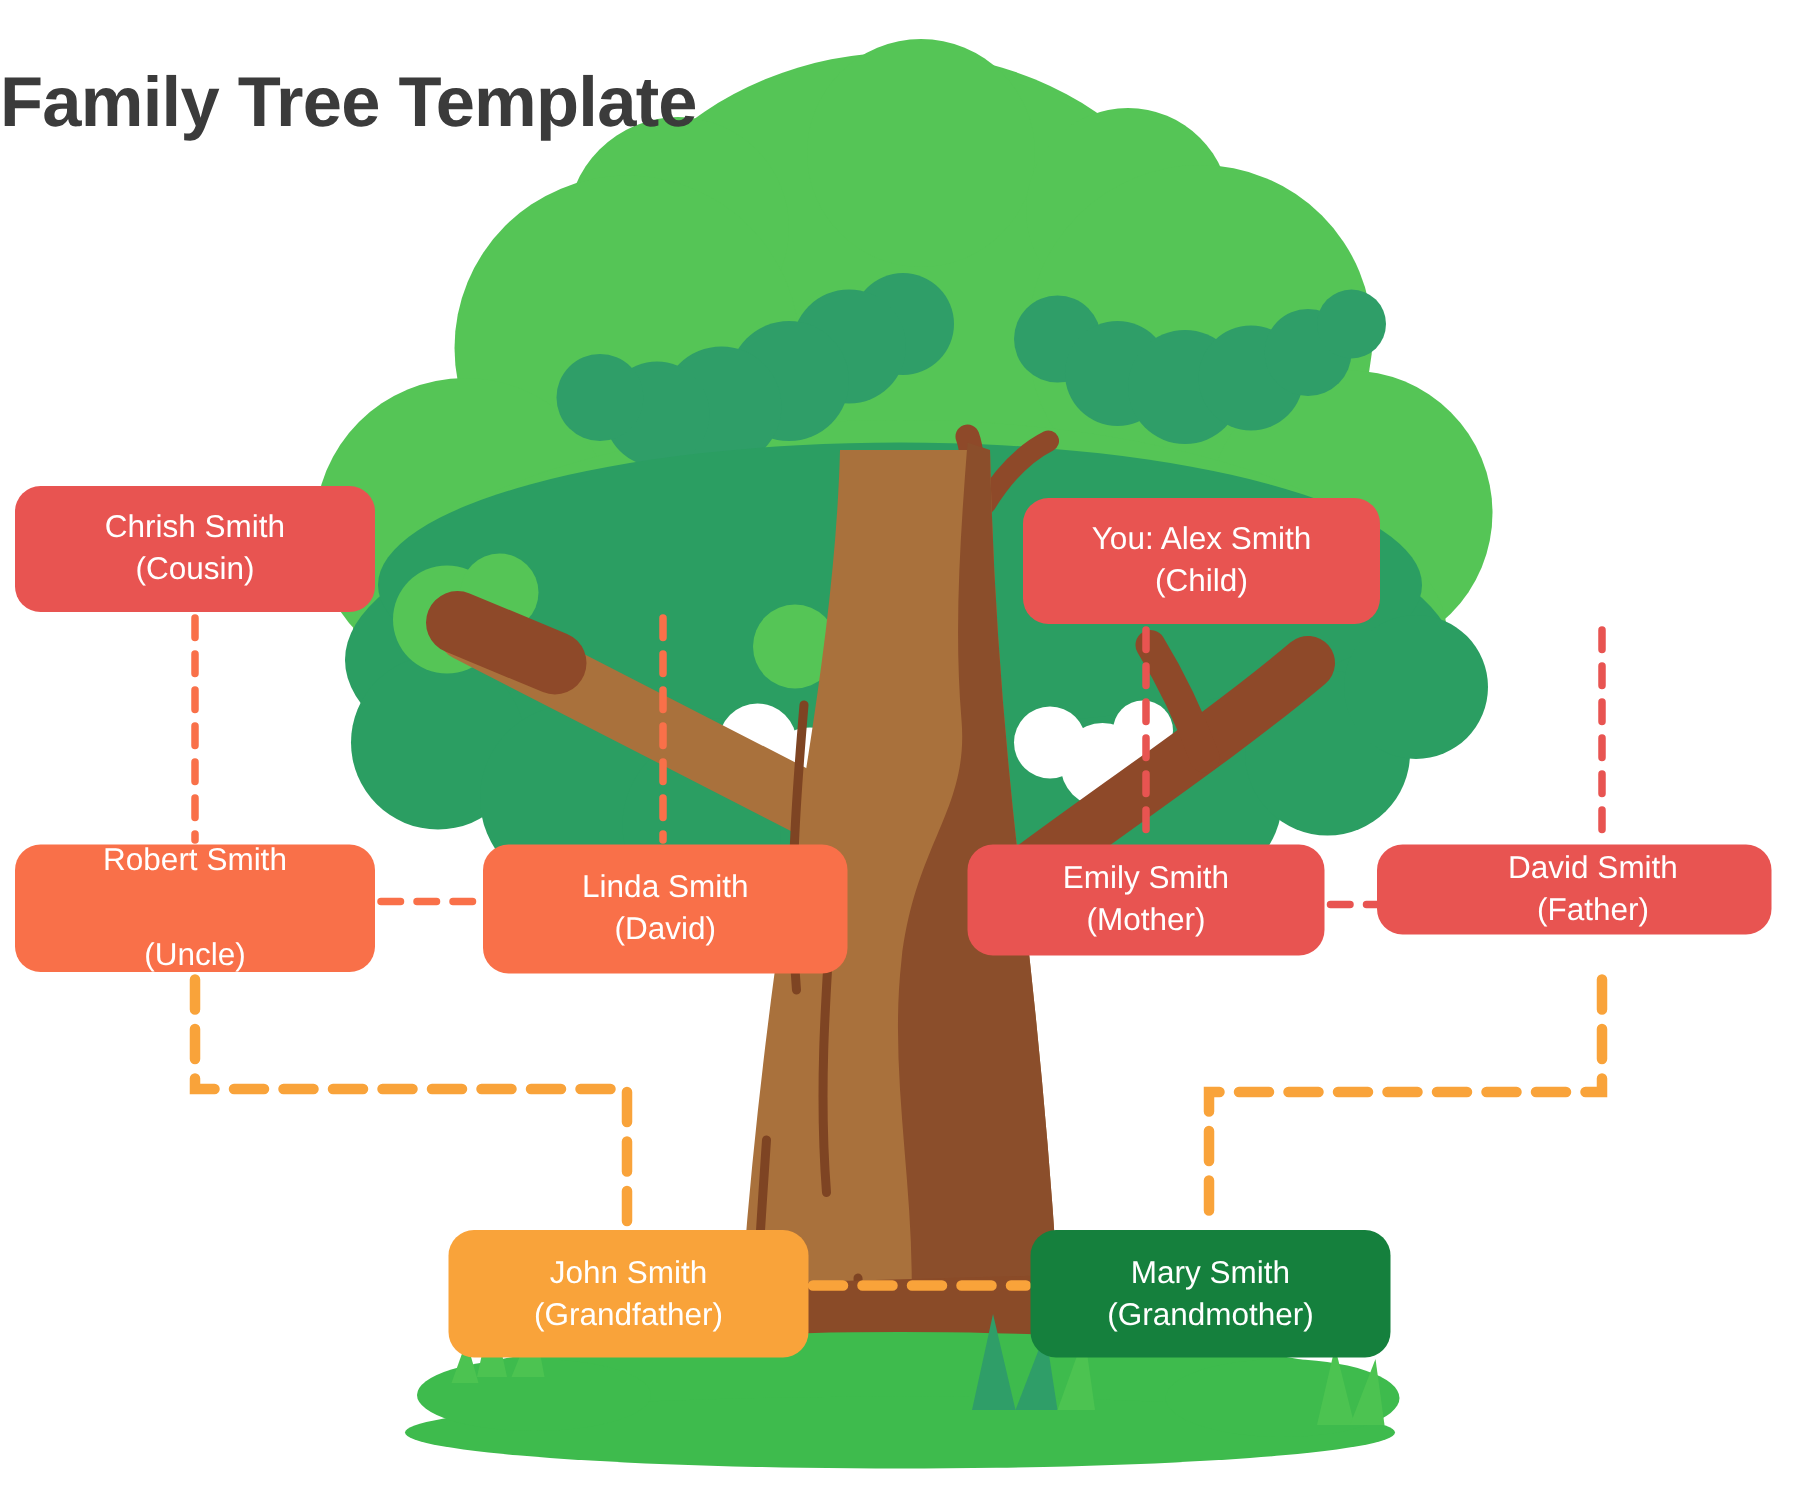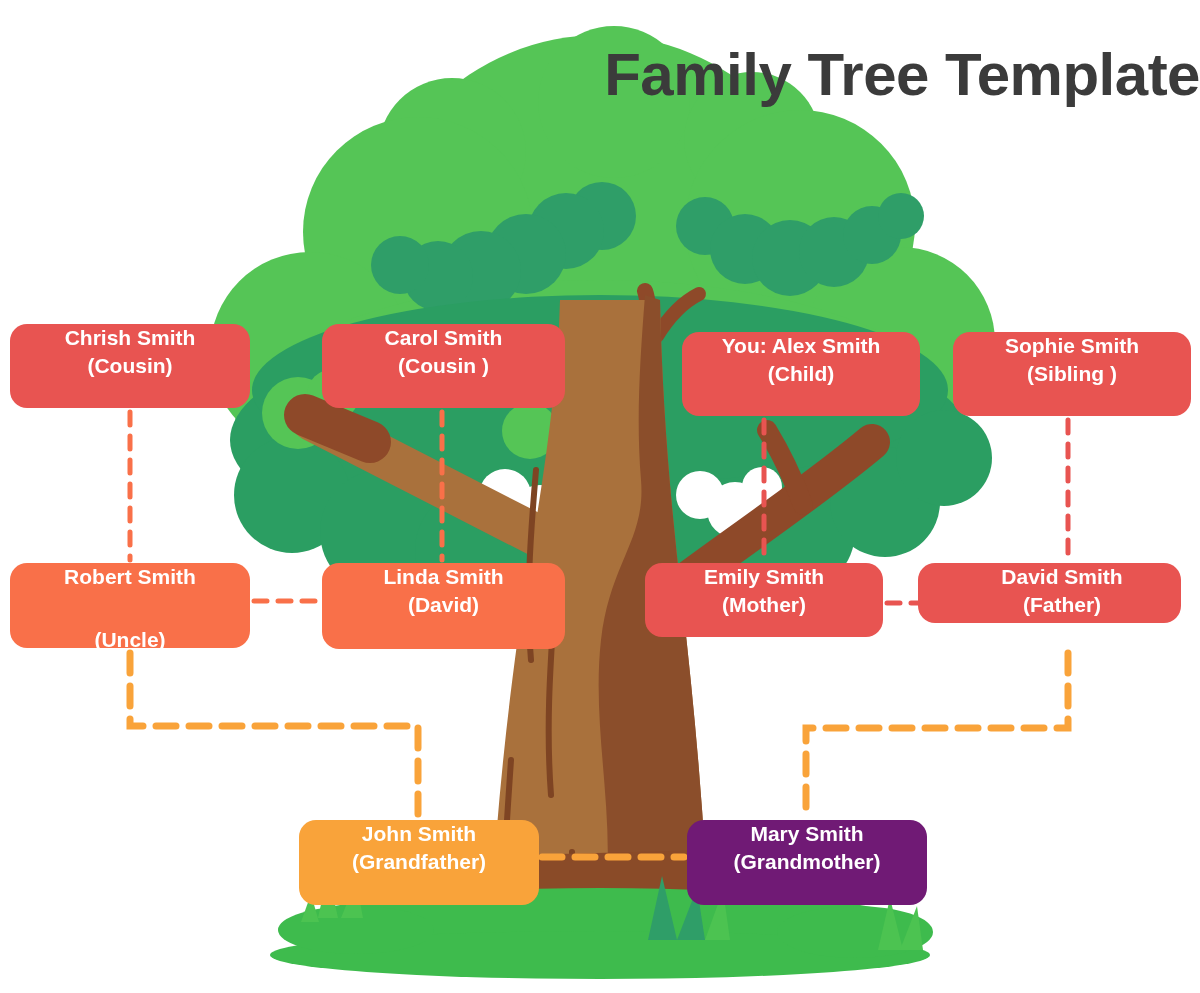--- a/index.html
+++ b/index.html
@@ -2,28 +2,28 @@
 <html style="--red: #E85451; --orange: #F97049; --amber: #F9A33A; --title-color: #3B3B3B; --canopy-light: #55C556; --canopy-shadow: #2F9E68; --canopy-dark: #2B9E62; --trunk-light: #A9713C; --trunk-dark: #8B4E2B; --trunk-base: #8A4B28; --trunk-streak: #7E4423; --branch-dark: #8E4929; --grass: #3EBB4D; --grass-accent: #4CC351;"><head>
 <meta charset="utf-8">
 <style>
   html,body{margin:0;padding:0;background:#ffffff;}
   #canvas{
     position:relative;width:1200px;height:993px;background:#ffffff;
     overflow:hidden;font-family:"Liberation Sans",sans-serif;
   }
   #tree-svg,#connector-svg{position:absolute;left:0;top:0;width:1200px;height:993px;}
   .page-title{
-    position:absolute;left:0;right:0;top:40px;text-align:right;
-    font-size:60px;font-weight:700;letter-spacing:-0.5px;color:var(--title-color,#3b3b3b);
+    position:absolute;left:0;right:0;top:40px;text-align:left;
+    font-size:47px;font-weight:700;letter-spacing:-0.5px;color:var(--title-color,#3b3b3b);
     z-index:5;
   }
   .card{
     position:absolute;z-index:6;border-radius:17px;
-    display:flex;flex-direction:column;align-items:center;
-    color:#ffffff;font-weight:700;font-size:21px;line-height:28px;text-align:center;
+    display:flex;flex-direction:column;align-items:center;justify-content:center;
+    color:#ffffff;font-weight:400;font-size:21px;line-height:28px;text-align:center;
     cursor:pointer;
   }
   
   .canopy-light{fill:var(--canopy-light,#55C556);}
   .canopy-shadow{fill:var(--canopy-shadow,#2F9E68);}
   .canopy-dark{fill:var(--canopy-dark,#2B9E62);}
   .white-hole{fill:#ffffff;}
   .trunk-light{fill:var(--trunk-light,#A9713C);}
   .trunk-dark{fill:var(--trunk-dark,#8B4E2B);}
   .trunk-base{fill:var(--trunk-base,#8A4B28);}
@@ -161,50 +161,42 @@
     <path class="con con-big con-amber" d="M1068,653 V728 H806 V816"></path>
     <path class="con con-big con-amber" d="M542,857 H684"></path>
   </svg>
 
   <div class="page-title">Family Tree Template</div>
 
   <div class="card" style="left: 10px; top: 324px; width: 240px; height: 84px; background: rgb(232, 84, 81);">
     <span>Chrish Smith</span>
     <span>(Cousin)</span>
   </div>
-  <div class="card" style="left: 322px; top: 324px; width: 243px; height: 84px; background: rgb(232, 84, 81);">
-    <span>Carol Smith</span>
-    <span>(Cousin )</span>
-  </div>
   <div class="card" style="left: 646px; top: 332px; width: 238px; height: 84px; background: rgb(232, 84, 81); margin-left: 36px;">
     <span>You: Alex Smith</span>
     <span>(Child)</span>
   </div>
-  <div class="card" style="left: 953px; top: 332px; width: 238px; height: 84px; background: rgb(232, 84, 81);">
-    <span>Sophie Smith</span>
-    <span>(Sibling )</span>
-  </div>
   <div class="card" style="left: 10px; top: 563px; width: 240px; height: 85px; background: rgb(249, 112, 73); gap: 35px;">
     <span>Robert Smith</span>
     <span>(Uncle)</span>
   </div>
   <div class="card" style="left: 322px; top: 563px; width: 243px; height: 86px; background: rgb(249, 112, 73);">
     <span>Linda Smith</span>
     <span>(David)</span>
   </div>
   <div class="card" style="left: 645px; top: 563px; width: 238px; height: 74px; background: rgb(232, 84, 81);">
     <span>Emily Smith</span>
     <span>(Mother)</span>
   </div>
   <div class="card" style="left: 918px; top: 563px; width: 238px; height: 60px; background: rgb(232, 84, 81); padding-left: 25px;">
     <span>David Smith</span>
     <span>(Father)</span>
   </div>
   <div class="card" style="left: 299px; top: 820px; width: 240px; height: 85px; background: rgb(249, 163, 58);">
     <span>John Smith</span>
     <span>(Grandfather)</span>
   </div>
-  <div class="card" style="left: 687px; top: 820px; width: 240px; height: 85px; background: #701a75;">
+  <div class="card" style="left: 687px; top: 820px; width: 240px; height: 85px; background: #15803d;">
     <span>Mary Smith</span>
     <span>(Grandmother)</span>
   </div>
 
 </div>
 
 </body></html>

